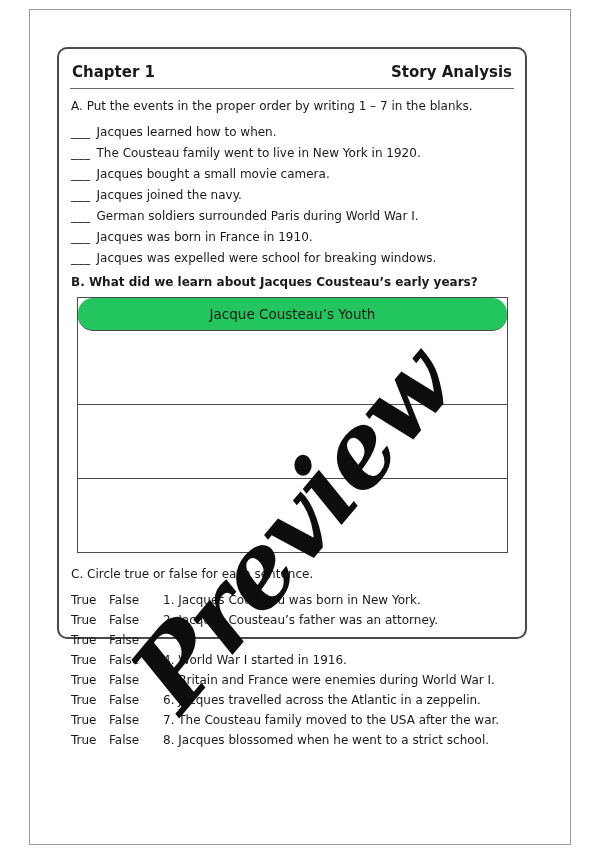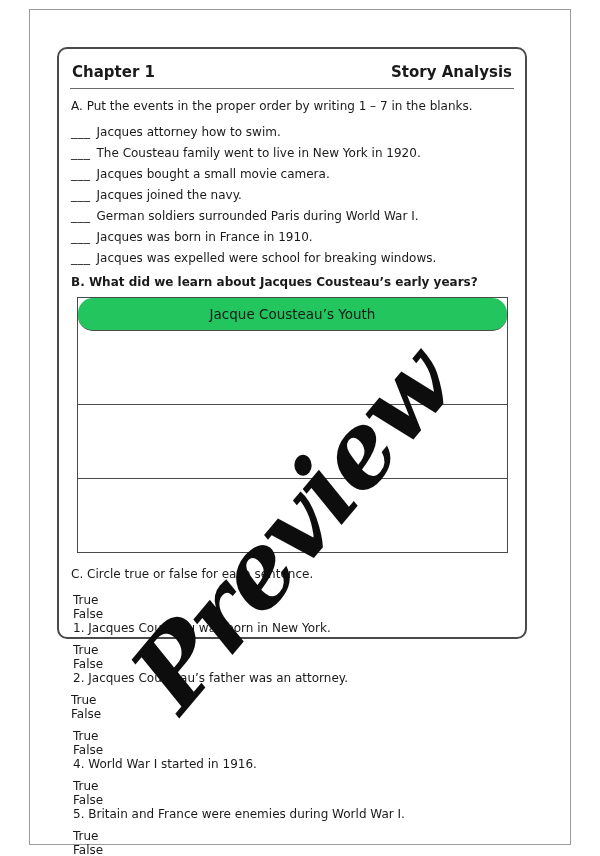--- a/index.html
+++ b/index.html
@@ -69,23 +69,22 @@
     height: 73px;
     border-bottom: 1px solid #4a4a4a;
   }
   .youth-table .t-row:last-child { border-bottom: none; }
   .section-c { margin-top: 14px; }
   .section-c .instruction { }
   .tf-row {
     display: flex;
     align-items: baseline;
     font-size: 12px;
-    margin: 8px 0 6px 1px;
+    margin: 0 0 6px 1px;
     white-space: nowrap;
-    flex-direction: column;
   }
   .tf-true  { width: 38px; }
   .tf-false { width: 52px; }
   .sentence { margin-left: 2px; }
   .watermark {
     position: absolute;
     left: 292px; top: 528px;
     transform: translate(-50%, -50%) rotate(-50deg);
     font-family: "DejaVu Serif", serif;
     font-style: italic;
@@ -107,21 +106,21 @@
 
     <div class="sheet-header">
       <span>Chapter 1</span>
       <span>Story Analysis</span>
     </div>
 
     <div class="section-a">
       <p class="instruction">A. Put the events in the proper order by writing 1 – 7 in the blanks.</p>
 
       <div class="item">
-        <span class="blank">___</span><span>Jacques attorney how to swim.</span>
+        <span class="blank">___</span><span>Jacques learned how to when.</span>
       </div>
       <div class="item">
         <span class="blank">___</span><span>The Cousteau family went to live in New York in 1920.</span>
       </div>
       <div class="item">
         <span class="blank">___</span><span>Jacques bought a small movie camera.</span>
       </div>
       <div class="item">
         <span class="blank">___</span><span>Jacques joined the navy.</span>
       </div>

